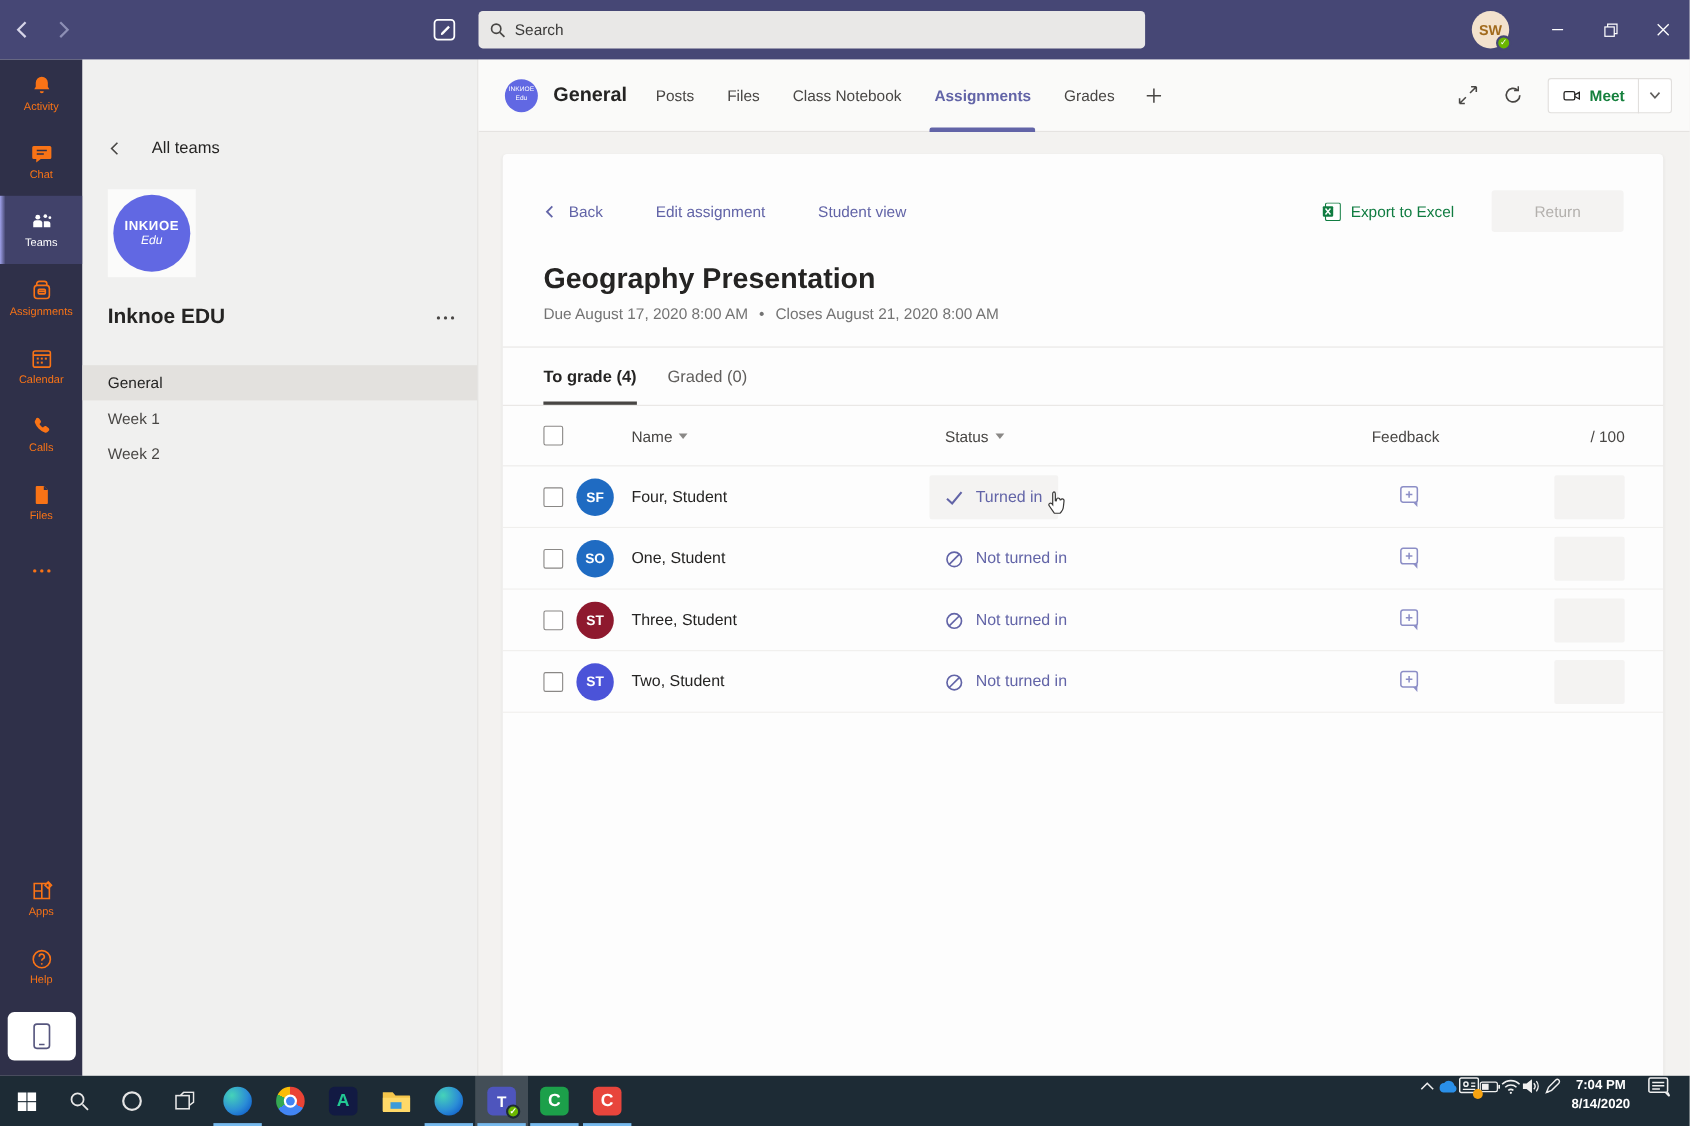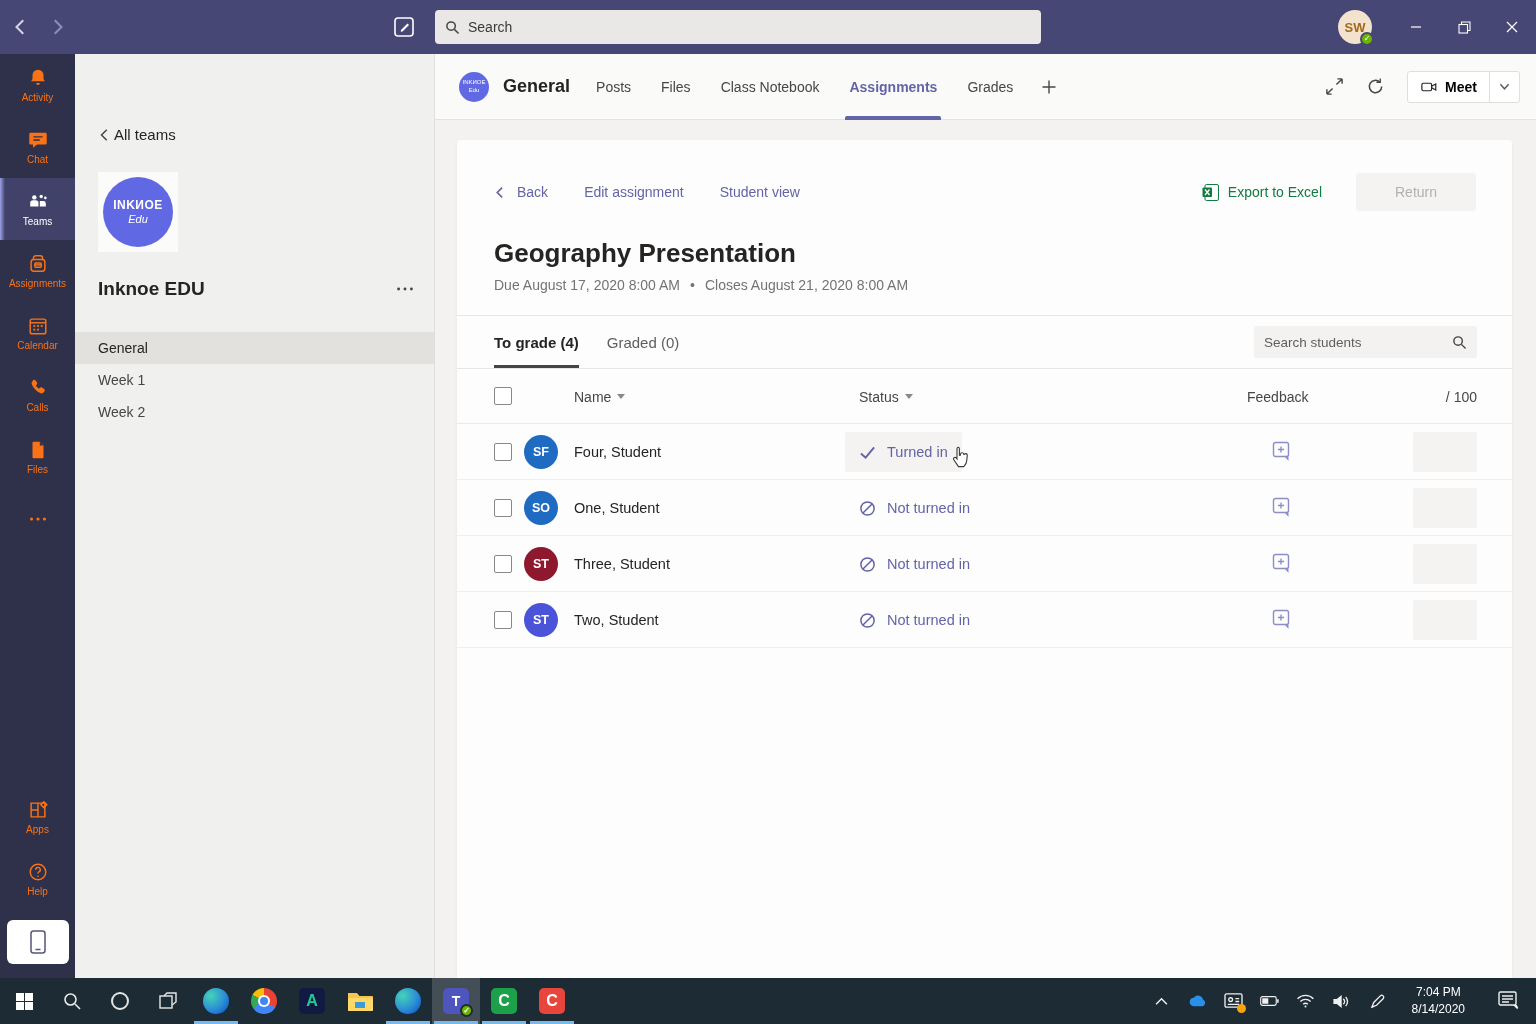--- a/index.html
+++ b/index.html
@@ -37,21 +37,21 @@
   .rail-item.active { background:#41426a; color:#ffffff; }
   .rail-item.active::before { content:""; position:absolute; left:0; top:0; bottom:0; width:5px;
     background:linear-gradient(90deg,#9ea0e8,rgba(158,160,232,0)); }
   .rail-spacer { flex:1; }
   .mobile-btn { width:62px; height:44px; margin:10px auto 14px auto; background:#ffffff; border-radius:6px;
     display:flex; align-items:center; justify-content:center; color:#56567e; cursor:pointer; }
 
   
   .panel { position:absolute; left:75px; top:54px; width:360px; height:924px; background:#f0f0ef;
     border-right:1px solid #e1dfdd; }
-  .panel-back { position:absolute; left:23px; top:72px; display:flex; align-items:center; gap:2px;
+  .panel-back { position:absolute; left:23px; top:72px; display:flex; align-items:center; gap:26px;
     color:#252423; font-size:15px; cursor:pointer; }
   .panel-back svg { width:14px; height:14px; color:#484644; }
   .team-logo-tile { position:absolute; left:23px; top:118px; width:80px; height:80px; background:#fbfbfa;
     display:flex; align-items:center; justify-content:center; }
   .team-logo { width:70px; height:70px; border-radius:50%; background:#6168e3; color:#ffffff;
     display:flex; flex-direction:column; align-items:center; justify-content:center; line-height:1.1; }
   .team-logo .l1 { font-size:12px; font-weight:bold; letter-spacing:.5px; }
   .team-logo .l2 { font-size:11px; font-style:italic; }
   .team-name-row { position:absolute; left:23px; right:18px; top:224px; display:flex; align-items:center; justify-content:space-between; }
   .team-name { font-size:19px; font-weight:bold; color:#252423; }
@@ -70,33 +70,33 @@
   .tabs { display:flex; align-items:center; height:66px; gap:30px; }
   .tab { position:relative; height:66px; display:flex; align-items:center; font-size:14px; color:#484644; cursor:pointer; }
   .tab.active { color:#6264a7; font-weight:bold; }
   .tab.active::after { content:""; position:absolute; left:-4px; right:-4px; bottom:0; height:4px;
     background:#6264a7; border-radius:2px 2px 0 0; }
   .tab-add { margin-left:28px; color:#484644; width:16px; height:16px; cursor:pointer; }
   .ch-right { margin-left:auto; display:flex; align-items:center; gap:22px; }
   .ch-icon { width:19px; height:19px; color:#484644; cursor:pointer; }
   .meet-btn { display:flex; align-items:center; height:32px; background:#ffffff; border:1px solid #e1dfdd;
     border-radius:3px; cursor:pointer; }
-  .meet-main { display:flex; align-items:center; gap:7px; padding:0 12px; font-size:14px; font-weight:bold; color:#000000; }
+  .meet-main { display:flex; align-items:center; gap:7px; padding:0 12px; font-size:14px; font-weight:bold; color:#15803d; }
   .meet-main svg { width:18px; height:18px; color:#252423; }
   .meet-split { width:30px; height:32px; border-left:1px solid #e1dfdd; display:flex; align-items:center;
     justify-content:center; color:#605e5c; }
   .meet-split svg { width:11px; height:11px; }
 
   
   .card { position:absolute; left:22px; right:24px; top:86px; bottom:0; background:#fdfdfd;
     border-radius:4px 4px 0 0; box-shadow:0 1px 3px rgba(0,0,0,.06); }
   .card-toolbar { display:flex; align-items:center; padding:32px 36px 0 37px; height:72px; }
   .link { color:#6264a7; font-size:14px; cursor:pointer; display:flex; align-items:center; gap:10px; }
   .link svg { width:13px; height:13px; }
-  .tb-left { display:flex; align-items:center; gap:36px; }
+  .tb-left { display:flex; align-items:center; gap:48px; }
   .tb-right { margin-left:auto; display:flex; align-items:center; gap:34px; }
   .export-link { color:#107c41; font-size:14px; display:flex; align-items:center; gap:9px; cursor:pointer; }
   .return-btn { width:120px; height:38px; background:#f4f3f2; border:none; border-radius:3px;
     color:#b3b0ad; font-size:14px; cursor:pointer; font-family:"Liberation Sans", sans-serif; }
   .assign-title { padding:26px 37px 0 37px; font-size:26px; font-weight:bold; color:#252423; }
   .assign-sub { padding:8px 37px 22px 37px; font-size:14px; color:#737373; display:flex; align-items:center; gap:10px; }
   .card-divider { height:1px; background:#e8e6e4; }
   .grade-tabs-row { position:relative; height:52px; display:flex; align-items:center; padding:0 35px 0 37px; }
   .grade-tab { position:relative; height:52px; display:flex; align-items:center; font-size:15px; color:#605e5c;
     margin-right:28px; cursor:pointer; }
@@ -152,21 +152,21 @@
     border-radius:50%; background:#4285f4; }
   .sq-app { width:26px; height:26px; border-radius:5px; display:flex; align-items:center; justify-content:center;
     font-size:16px; font-weight:bold; color:#fff; }
   .app-navy { background:#121a43; color:#22c993; }
   .folder-ico { width:26px; height:22px; }
   .teams-sq { position:relative; background:#4e55bd; font-size:14px; }
   .teams-check { position:absolute; right:-4px; bottom:-3px; width:13px; height:13px; border-radius:50%;
     background:#6bb700; border:2px solid #1d2b35; color:#fff; font-size:8px; line-height:9px; text-align:center; }
   .cam-green { background:#1ca04a; }
   .snag-red { background:#e8453c; }
-  .tray { margin-left:auto; display:flex; align-items:center; gap:17px; padding-right:10px; }
+  .tray { margin-left:auto; display:flex; align-items:flex-start; padding-right:10px;font-weight:bold; }
   .tray-ico { width:19px; height:19px; color:#f0f0f0; display:flex; align-items:center; justify-content:center; cursor:pointer; }
   .onedrive { color:#2a8fe8; }
   .teams-tray { position:relative; }
   .teams-tray .dot { position:absolute; right:-3px; bottom:-2px; width:9px; height:9px; border-radius:50%; background:#f8a411; }
   .clock { color:#ffffff; font-size:12px; text-align:center; line-height:1.45; cursor:default; padding:0 8px; }
   .action-center { width:22px; height:22px; color:#f0f0f0; margin-left:8px; margin-right:6px; cursor:pointer; }
 </style>
 </head>
 <body>
 
@@ -408,27 +408,20 @@
       <span>Due August 17, 2020 8:00 AM</span>
       <span>•</span>
       <span>Closes August 21, 2020 8:00 AM</span>
     </div>
 
     <div class="card-divider"></div>
 
     <div class="grade-tabs-row">
       <div class="grade-tab active">To grade (4)</div>
       <div class="grade-tab">Graded (0)</div>
-      <div class="search-students">
-        <input type="text" placeholder="Search students" style="">
-        <svg viewBox="0 0 16 16" fill="none" stroke="currentColor" stroke-width="1.5">
-            <circle cx="6.5" cy="6.5" r="4.5"></circle>
-            <path d="M10 10 L14.5 14.5"></path>
-          </svg>
-      </div>
     </div>
 
     <div class="card-divider"></div>
 
     <div class="thead">
       <div class="cb"></div>
       <div class="th" style="left:117px">
         <span>Name</span>
         <span class="sort-caret"></span>
       </div>

